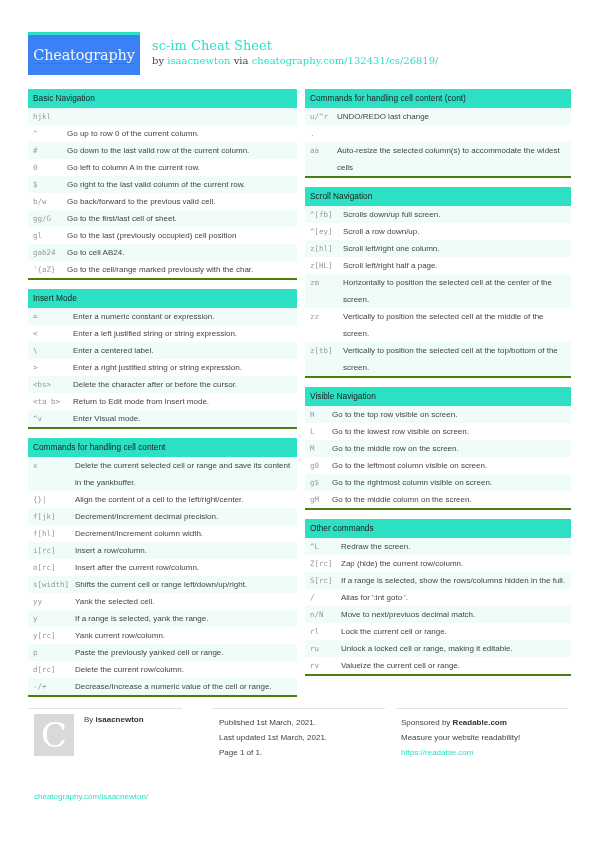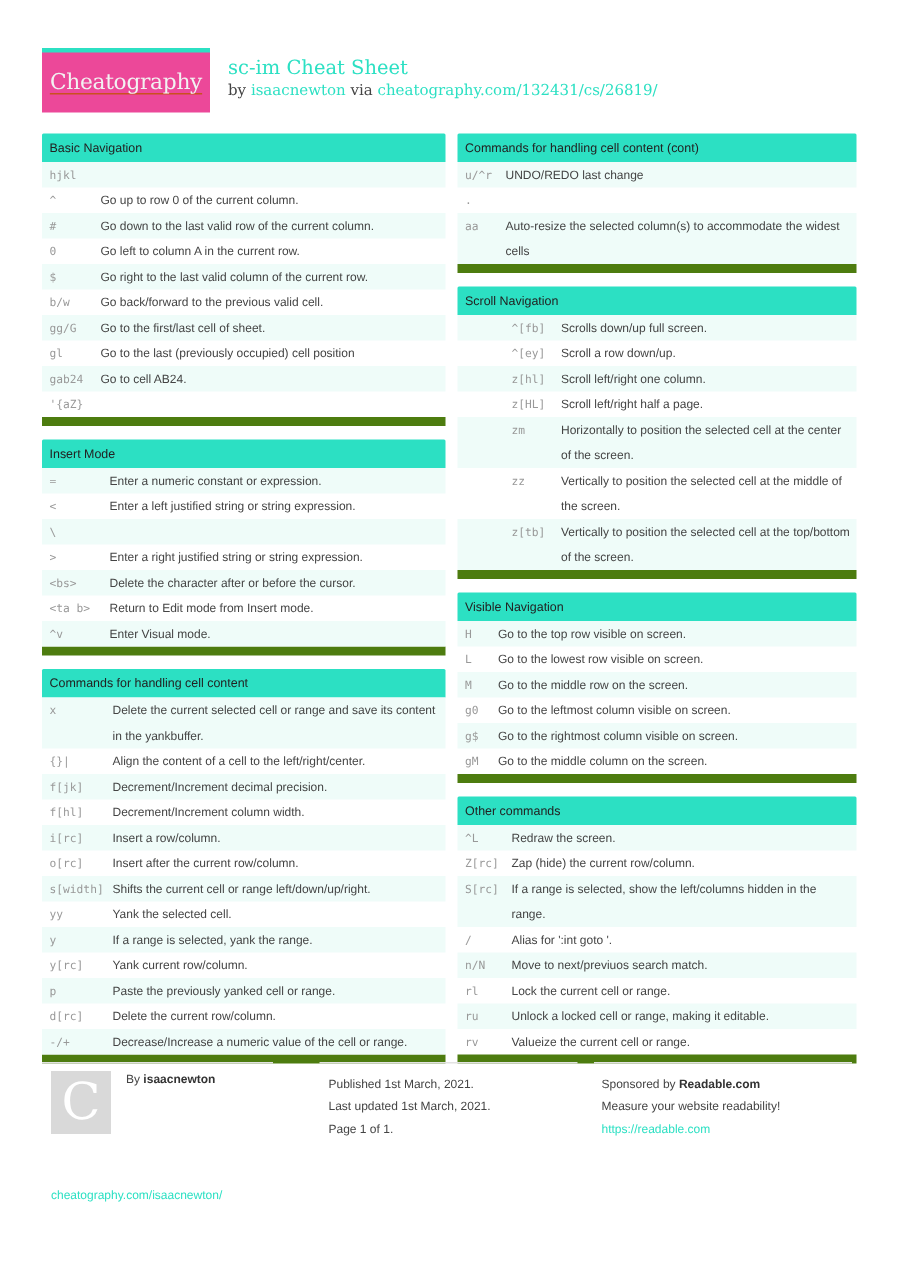--- a/index.html
+++ b/index.html
@@ -1,54 +1,54 @@
 <!DOCTYPE html>
 <html><head>
 <meta charset="utf-8">
 <style>
   * { box-sizing: border-box; margin: 0; padding: 0; }
   html, body { width: 600px; height: 849px; background: #ffffff; overflow: hidden; }
   body { position: relative; font-family: "Liberation Sans", sans-serif; color: #333; }
 
   .logo {
     position: absolute; left: 28px; top: 32px; width: 112px; height: 43px;
-    background: #ec4899; border-top: 3px solid #2ce0c3;
+    background: #3b82f6; border-top: 3px solid #2ce0c3;
     display: flex; align-items: center; justify-content: center;
   }
   .logo-text {
     font-family: "DejaVu Serif", serif; color: #f2f2f2; font-size: 14.5px;
     letter-spacing: -0.2px; text-decoration: underline; text-decoration-color: #c9511e;
     text-underline-offset: 3px;
   }
   .title-block { position: absolute; left: 152px; top: 38px; }
   .title { font-family: "DejaVu Serif", serif; font-size: 13px; color: #2ce0c3; line-height: 16px; }
   .byline { font-family: "DejaVu Serif", serif; font-size: 10px; color: #444; line-height: 14px; }
   .byline .link { color: #2ce0c3; }
 
   .col { position: absolute; top: 89px; }
   .col.left { left: 28px; width: 269px; }
   .col.right { left: 305px; width: 266px; }
 
-  .section { border-bottom: 6px solid #4d7c0f; margin-bottom: 9px; }
+  .section { border-bottom: 2px solid #4d7c0f; margin-bottom: 9px; }
   .sec-head {
     background: #2ce0c3; height: 19px; line-height: 19px; padding-left: 5px;
     font-size: 8.3px; color: #222; border-top-left-radius: 1px; border-top-right-radius: 1px;
   }
   .row { display: flex; font-size: 8px; line-height: 17px; }
   .row:nth-child(odd) { background: #effcf9; }
   .row .key {
     font-family: "DejaVu Sans Mono", monospace; color: #999; font-size: 7.5px;
     padding-left: 5px; flex: 0 0 auto;
   }
   .row .desc { color: #444; padding-right: 4px; flex: 1; }
   .w-nav .key { width: 39px; }
   .w-ins .key { width: 45px; }
   .w-cmd .key { width: 47px; }
   .w-cont .key { width: 32px; }
-  .w-scr .key { width: 38px; margin-left: 31px; }
+  .w-scr .key { width: 38px; }
   .w-vis .key { width: 27px; }
   .w-oth .key { width: 36px; }
   .row.two .desc { line-height: 17px; padding-top: 0; }
 
   .footer-rule { position: absolute; top: 708px; height: 1px; background: #e2e2e2; }
   .f-author { position: absolute; left: 34px; top: 714px; width: 40px; height: 42px; background: #d9d9d9;
     display: flex; align-items: center; justify-content: center; }
   .f-author span { font-family: "DejaVu Serif", serif; color: #fff; font-size: 34px; line-height: 42px; }
   .f-by { position: absolute; left: 84px; top: 715px; font-size: 8px; color: #444; }
   .f-by b { color: #333; }
@@ -109,37 +109,39 @@
       <div class="row">
           <span class="key">gl</span>
           <span class="desc">Go to the last (previously occupied) cell position</span>
         </div>
       <div class="row">
           <span class="key">gab24</span>
           <span class="desc">Go to cell AB24.</span>
         </div>
       <div class="row">
           <span class="key">'{aZ}</span>
+          <span class="desc">Go to the cell/range marked previously with the char.</span>
         </div>
     </div>
   </div>
 
   <div class="section w-ins">
     <div class="sec-head">Insert Mode</div>
     <div class="rows">
       <div class="row">
           <span class="key">=</span>
           <span class="desc">Enter a numeric constant or expression.</span>
         </div>
       <div class="row">
           <span class="key">&lt;</span>
           <span class="desc">Enter a left justified string or string expression.</span>
         </div>
       <div class="row">
           <span class="key">\</span>
+          <span class="desc">Enter a centered label.</span>
         </div>
       <div class="row">
           <span class="key">&gt;</span>
           <span class="desc">Enter a right justified string or string expression.</span>
         </div>
       <div class="row">
           <span class="key">&lt;bs&gt;</span>
           <span class="desc">Delete the character after or before the cursor.</span>
         </div>
       <div class="row">
@@ -301,29 +303,29 @@
       <div class="row">
           <span class="key">^L</span>
           <span class="desc">Redraw the screen.</span>
         </div>
       <div class="row">
           <span class="key">Z[rc]</span>
           <span class="desc">Zap (hide) the current row/column.</span>
         </div>
       <div class="row two">
           <span class="key">S[rc]</span>
-          <span class="desc">If a range is selected, show the left/columns hidden in the range.</span>
+          <span class="desc">If a range is selected, show the rows/columns hidden in the full.</span>
         </div>
       <div class="row">
           <span class="key">/</span>
           <span class="desc">Alias for ':int goto '.</span>
         </div>
       <div class="row">
           <span class="key">n/N</span>
-          <span class="desc">Move to next/previuos search match.</span>
+          <span class="desc">Move to next/previuos decimal match.</span>
         </div>
       <div class="row">
           <span class="key">rl</span>
           <span class="desc">Lock the current cell or range.</span>
         </div>
       <div class="row">
           <span class="key">ru</span>
           <span class="desc">Unlock a locked cell or range, making it editable.</span>
         </div>
       <div class="row">

